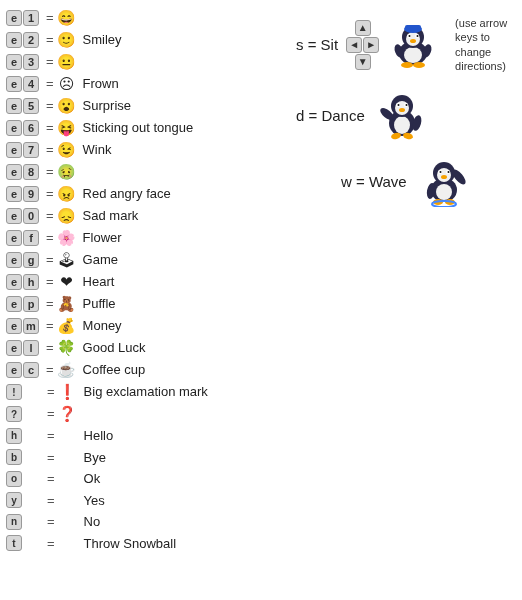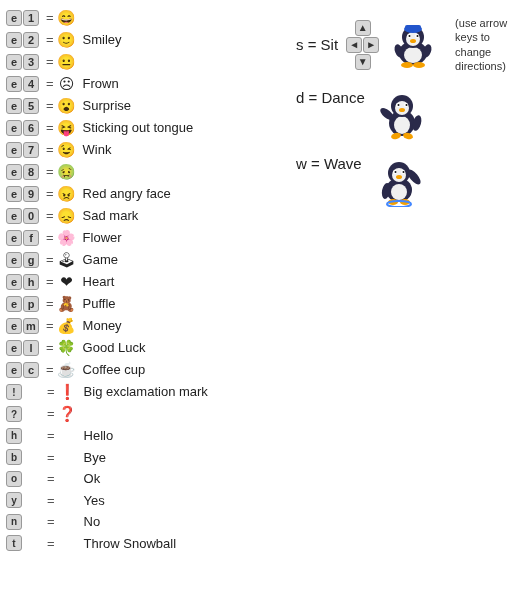--- a/index.html
+++ b/index.html
@@ -64,20 +64,21 @@
       align-items: center;
       justify-content: center;
       font-size: 15px;
       margin-right: 6px;
     }
     .emote-label {
       font-size: 13px;
     }
     .anim-row {
       display: flex;
+      align-items: center;
       gap: 8px;
       margin-bottom: 14px;
     }
     .anim-key-label {
       font-size: 15px;
       white-space: nowrap;
     }
     .arrow-cluster {
       display: flex;
       flex-direction: column;
@@ -406,21 +407,21 @@
 
       <ellipse cx="7" cy="25" rx="4" ry="8" fill="#2a2a4a" transform="rotate(-50 7 25)"></ellipse>
 
       <ellipse cx="37" cy="34" rx="4" ry="8" fill="#2a2a4a" transform="rotate(15 37 34)"></ellipse>
 
       <ellipse cx="16" cy="47" rx="5" ry="3" fill="#f5a000" transform="rotate(-15 16 47)"></ellipse>
       <ellipse cx="28" cy="47" rx="5" ry="3" fill="#f5a000" transform="rotate(15 28 47)"></ellipse>
     </svg>
         </div>
       </div>
-      <div class="anim-row" style="margin-bottom: 14px;">
+      <div class="anim-row" style="margin-bottom: 14px; margin-left: 45px;">
         <span class="anim-key-label">w = Wave</span>
         <div style="width: 50px; height: 52px; display: inline-flex; align-items: center; justify-content: center; margin-left: 4px;">
           <svg width="44" height="52" viewBox="0 0 44 52">
 
       <ellipse cx="22" cy="35" rx="13" ry="12" fill="#2a2a4a"></ellipse>
 
       <ellipse cx="22" cy="37" rx="8" ry="8" fill="#f0f0f0"></ellipse>
 
       <ellipse cx="22" cy="18" rx="11" ry="11" fill="#2a2a4a"></ellipse>
 

